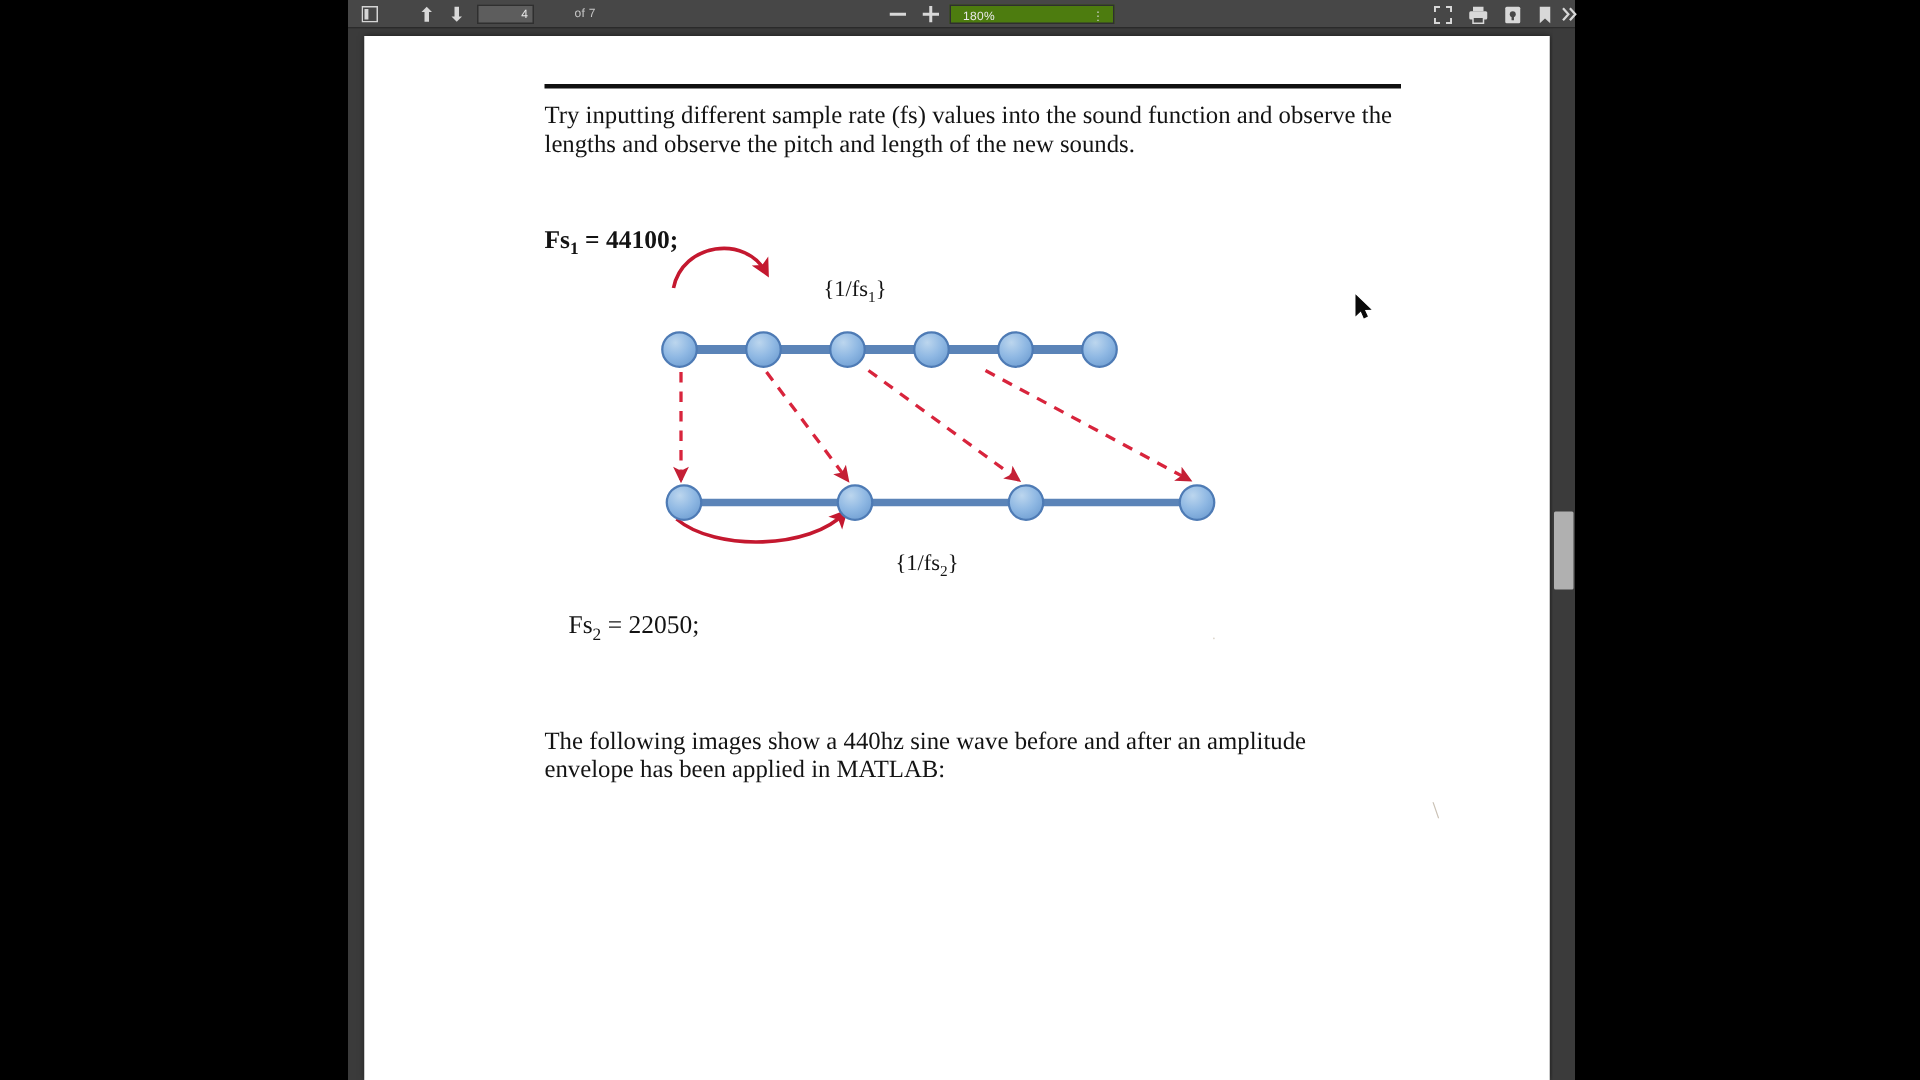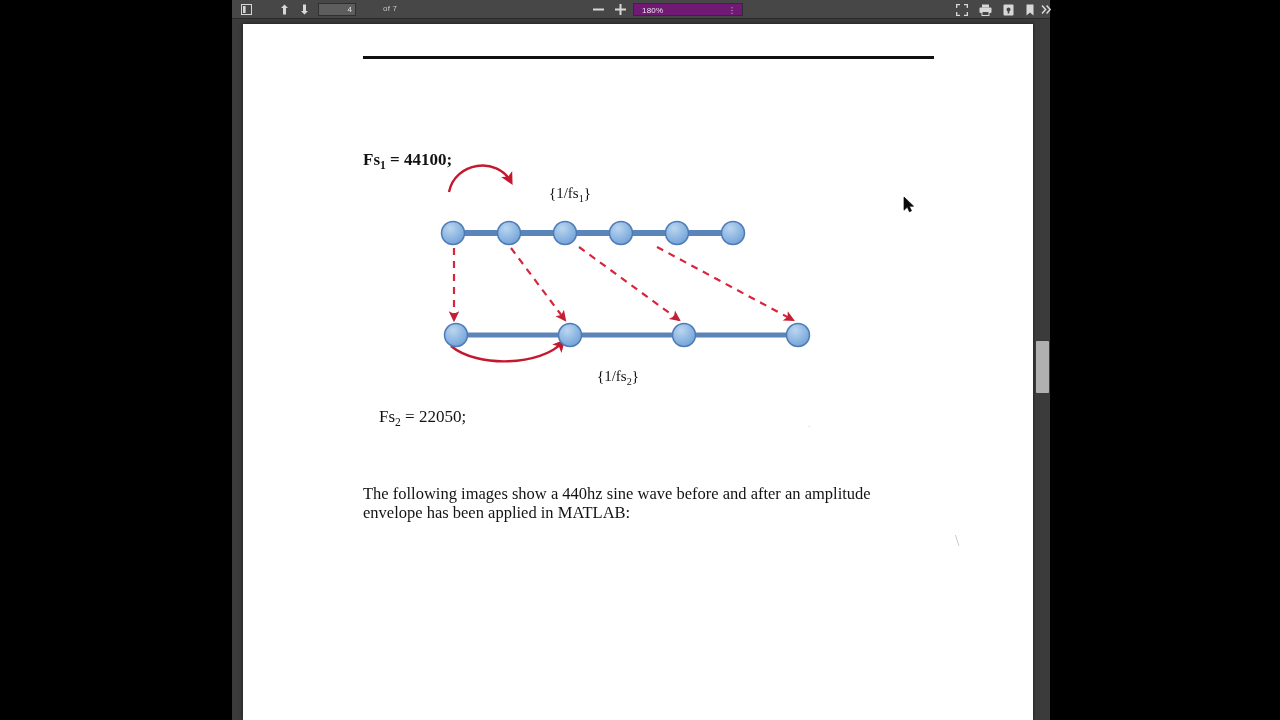--- a/index.html
+++ b/index.html
@@ -82,21 +82,21 @@
 
   #zoom-out { left: 358px; }
   #zoom-in  { left: 380px; }
 
   #zoom-select {
     position: absolute;
     left: 401px;
     top: 3px;
     width: 110px;
     height: 13px;
-    background: #701a75;
+    background: #4d7c0f;
     border: 1px solid #2f2f2f;
     box-sizing: border-box;
   }
   #zoom-value {
     position: absolute;
     left: 8px;
     top: 2px;
     color: #e8e8e8;
     font-size: 8px;
     letter-spacing: 0.2px;
@@ -304,20 +304,21 @@
           <path d="M5.6 1.5 L9.2 5.5 L5.6 9.5" fill="none" stroke="#d8d8d8" stroke-width="1.5"></path>
         </svg>
       </div>
     </div>
 
     <div id="page-shadow">
       <div id="page">
 
         <div id="hrule"></div>
 
+        <div id="para1" class="doc-text">Try inputting different sample rate (fs) values into the sound function and observe the lengths and observe the pitch and length of the new sounds.</div>
 
         <div id="fs1" class="doc-text"><span>Fs</span><sub>1</sub><span> = 44100;</span></div>
 
         <div id="figure">
           <svg width="400" height="222" viewBox="0 0 400 222">
             <defs>
               <radialGradient id="nodeGrad" cx="38%" cy="30%" r="78%">
                 <stop offset="0%" stop-color="#bcd6ee"></stop>
                 <stop offset="55%" stop-color="#8fb8e3"></stop>
                 <stop offset="100%" stop-color="#6f9ed2"></stop>

